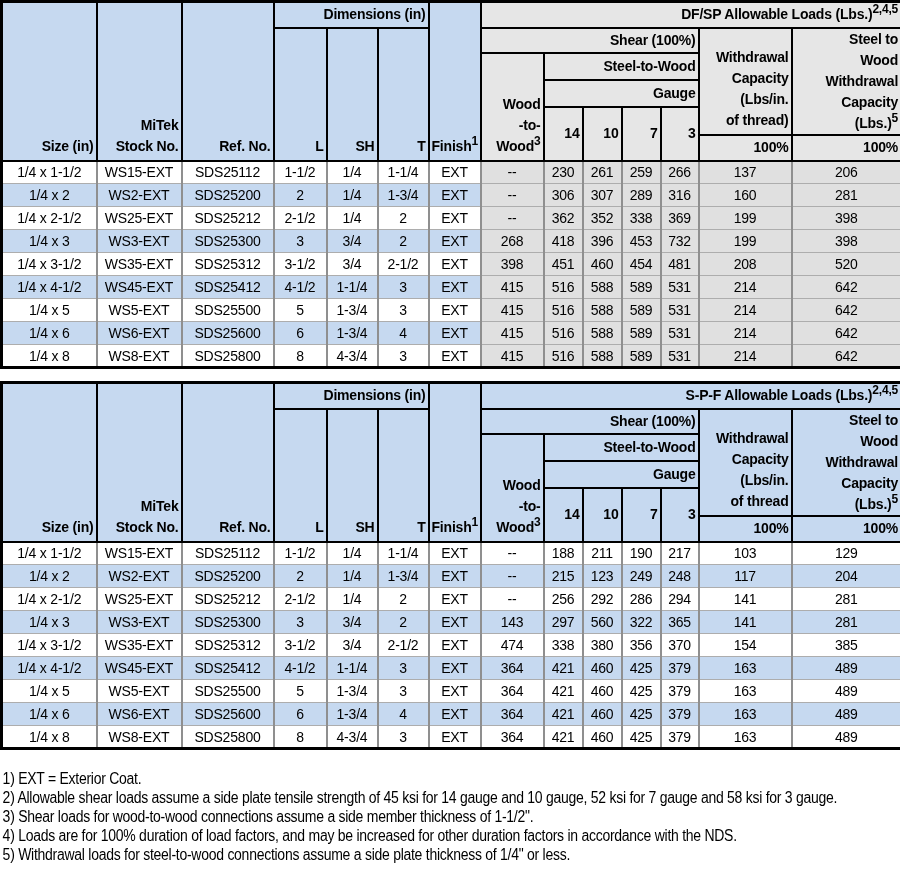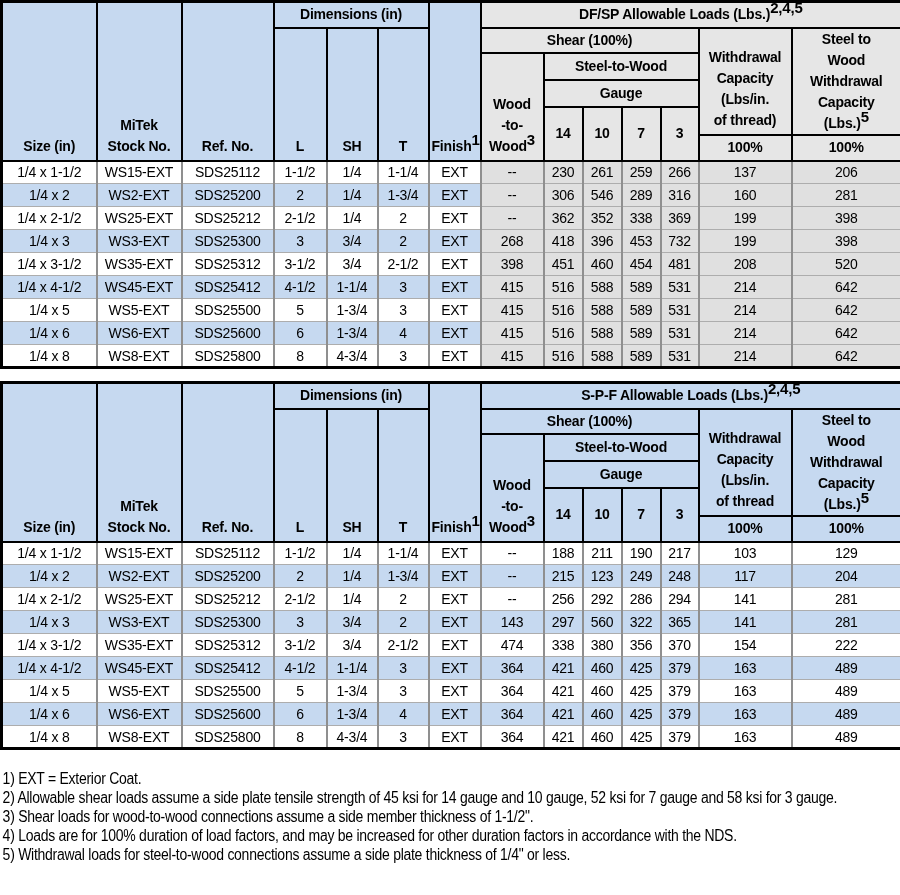--- a/index.html
+++ b/index.html
@@ -14,27 +14,27 @@
     width: 900px;
     border-collapse: collapse;
     table-layout: fixed;
     border: 3px solid #000;
     margin: 0 0 12px 0;
   }
   .tbl th {
     border: 2px solid #000;
     font-weight: bold;
     font-size: 14px;
-    text-align: center;
+    text-align: right;
     vertical-align: middle;
     padding: 0 2px;
     line-height: 1.5;
   }
   .tbl th.vb { vertical-align: bottom; padding-bottom: 3px; }
-  .tbl sup { font-size: 15px; line-height: 0; }
+  .tbl sup { font-size: 12px; line-height: 0; }
   
   .t1 thead th.left-head { background: #c6d9f0; }
   .t1 thead th.load-head { background: #e6e6e6; }
   .t2 thead th.left-head, .t2 thead th.load-head { background: #c6d9f0; }
   
   tr.h1 { height: 26px; } tr.h2 { height: 25px; } tr.h3 { height: 27px; }
   tr.h4 { height: 27px; } tr.h5 { height: 28px; } tr.h6 { height: 26px; }
   
   .tbl td {
     height: 23px;
@@ -145,21 +145,21 @@
         <tr class="alt">
           <td class="sec-left">1/4 x 2</td>
           <td class="sec-left">WS2-EXT</td>
           <td class="sec-left">SDS25200</td>
           <td class="sec-left">2</td>
           <td class="sec-left">1/4</td>
           <td class="sec-left">1-3/4</td>
           <td class="sec-left">EXT</td>
           <td class="sec-load col-wood">--</td>
           <td class="sec-load">306</td>
-          <td class="sec-load">546</td>
+          <td class="sec-load">307</td>
           <td class="sec-load">289</td>
           <td class="sec-load">316</td>
           <td class="sec-load">160</td>
           <td class="sec-load">281</td>
         </tr>
         <tr>
           <td class="sec-left">1/4 x 2-1/2</td>
           <td class="sec-left">WS25-EXT</td>
           <td class="sec-left">SDS25212</td>
           <td class="sec-left">2-1/2</td>
@@ -397,21 +397,21 @@
           <td class="sec-left">3-1/2</td>
           <td class="sec-left">3/4</td>
           <td class="sec-left">2-1/2</td>
           <td class="sec-left">EXT</td>
           <td class="sec-load col-wood">474</td>
           <td class="sec-load">338</td>
           <td class="sec-load">380</td>
           <td class="sec-load">356</td>
           <td class="sec-load">370</td>
           <td class="sec-load">154</td>
-          <td class="sec-load">222</td>
+          <td class="sec-load">385</td>
         </tr>
         <tr class="alt">
           <td class="sec-left">1/4 x 4-1/2</td>
           <td class="sec-left">WS45-EXT</td>
           <td class="sec-left">SDS25412</td>
           <td class="sec-left">4-1/2</td>
           <td class="sec-left">1-1/4</td>
           <td class="sec-left">3</td>
           <td class="sec-left">EXT</td>
           <td class="sec-load col-wood">364</td>

